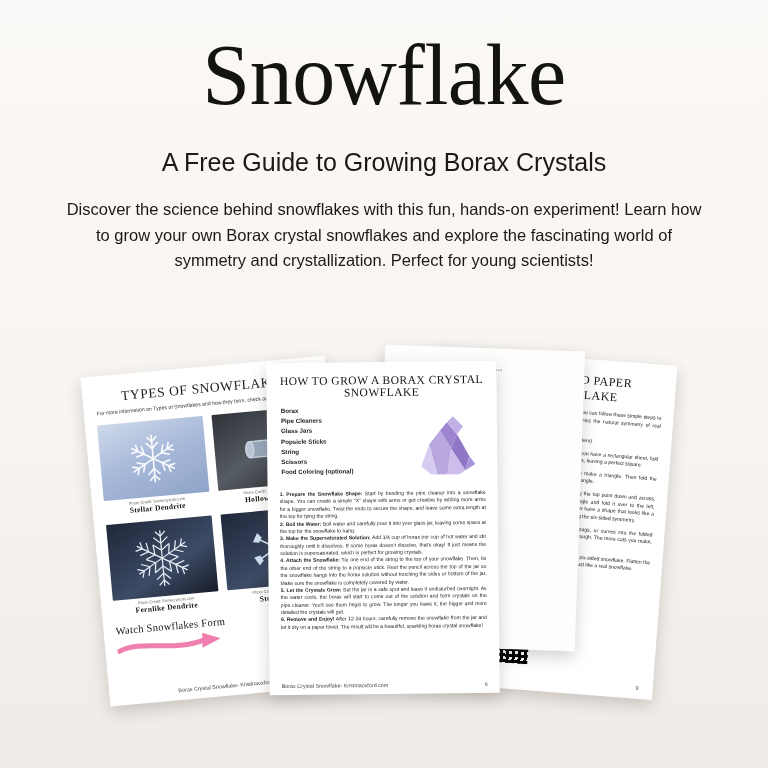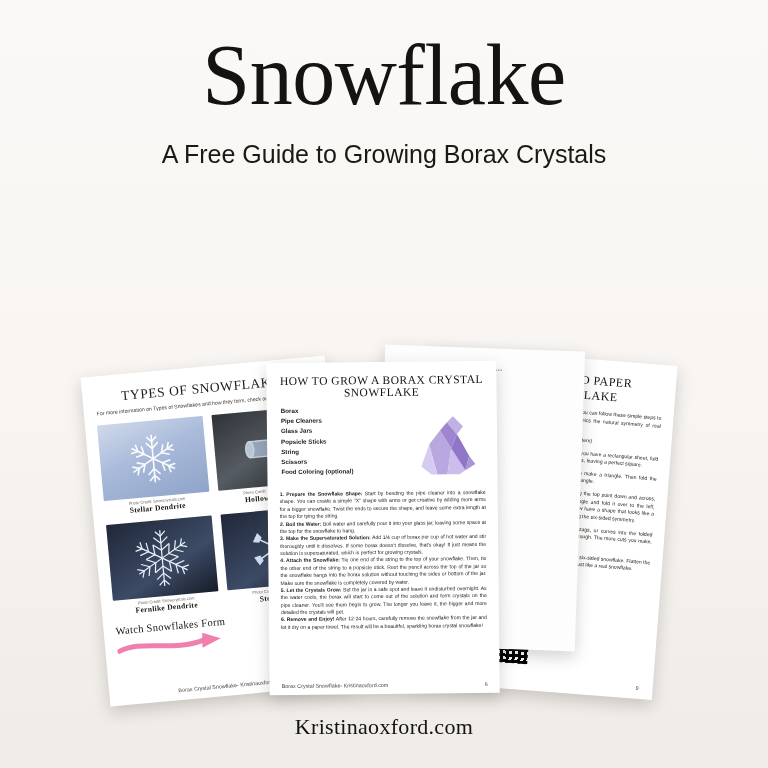--- a/index.html
+++ b/index.html
@@ -41,21 +41,21 @@
     margin-top: 36px;
   }
   .title-line2 {
     display: block;
     font-size: 86px;
   }
   .subtitle {
     font-family: "Liberation Sans", sans-serif;
     font-size: 25px;
     color: #1b1916;
-    margin-top: 24px;
+    margin-top: 32px;
     font-weight: 400;
   }
   .intro {
     font-family: "Liberation Sans", sans-serif;
     font-size: 16.5px;
     line-height: 1.55;
     color: #1b1916;
     width: 640px;
     margin: 20px auto 0 auto;
   }
@@ -298,20 +298,21 @@
 </head>
 <body>
 
 <div class="page">
 
   <div class="header">
     <div class="title">
       <span class="title-line1">Snowflake</span>
     </div>
     <div class="subtitle">A Free Guide to Growing Borax Crystals</div>
+    <div class="intro">Discover the science behind snowflakes with this fun, hands-on experiment! Learn how to grow your own Borax crystal snowflakes and explore the fascinating world of symmetry and crystallization. Perfect for young scientists!</div>
   </div>
 
   <div class="mockups">
 
     <div class="sheet sheet-back">
       <div class="back-title">How to ...</div>
     </div>
 
     <div class="sheet sheet-left">
       <div class="l-title">TYPES OF SNOWFLAKES</div>
@@ -574,14 +575,13 @@
       </div>
 
       <div class="c-foot">
         <span>Borax Crystal Snowflake- Kristinaoxford.com</span>
         <span>6</span>
       </div>
     </div>
 
   </div>
 
-  <div class="footer-url">Kristinaoxford.com</div>
 </div>
 
 </body></html>

